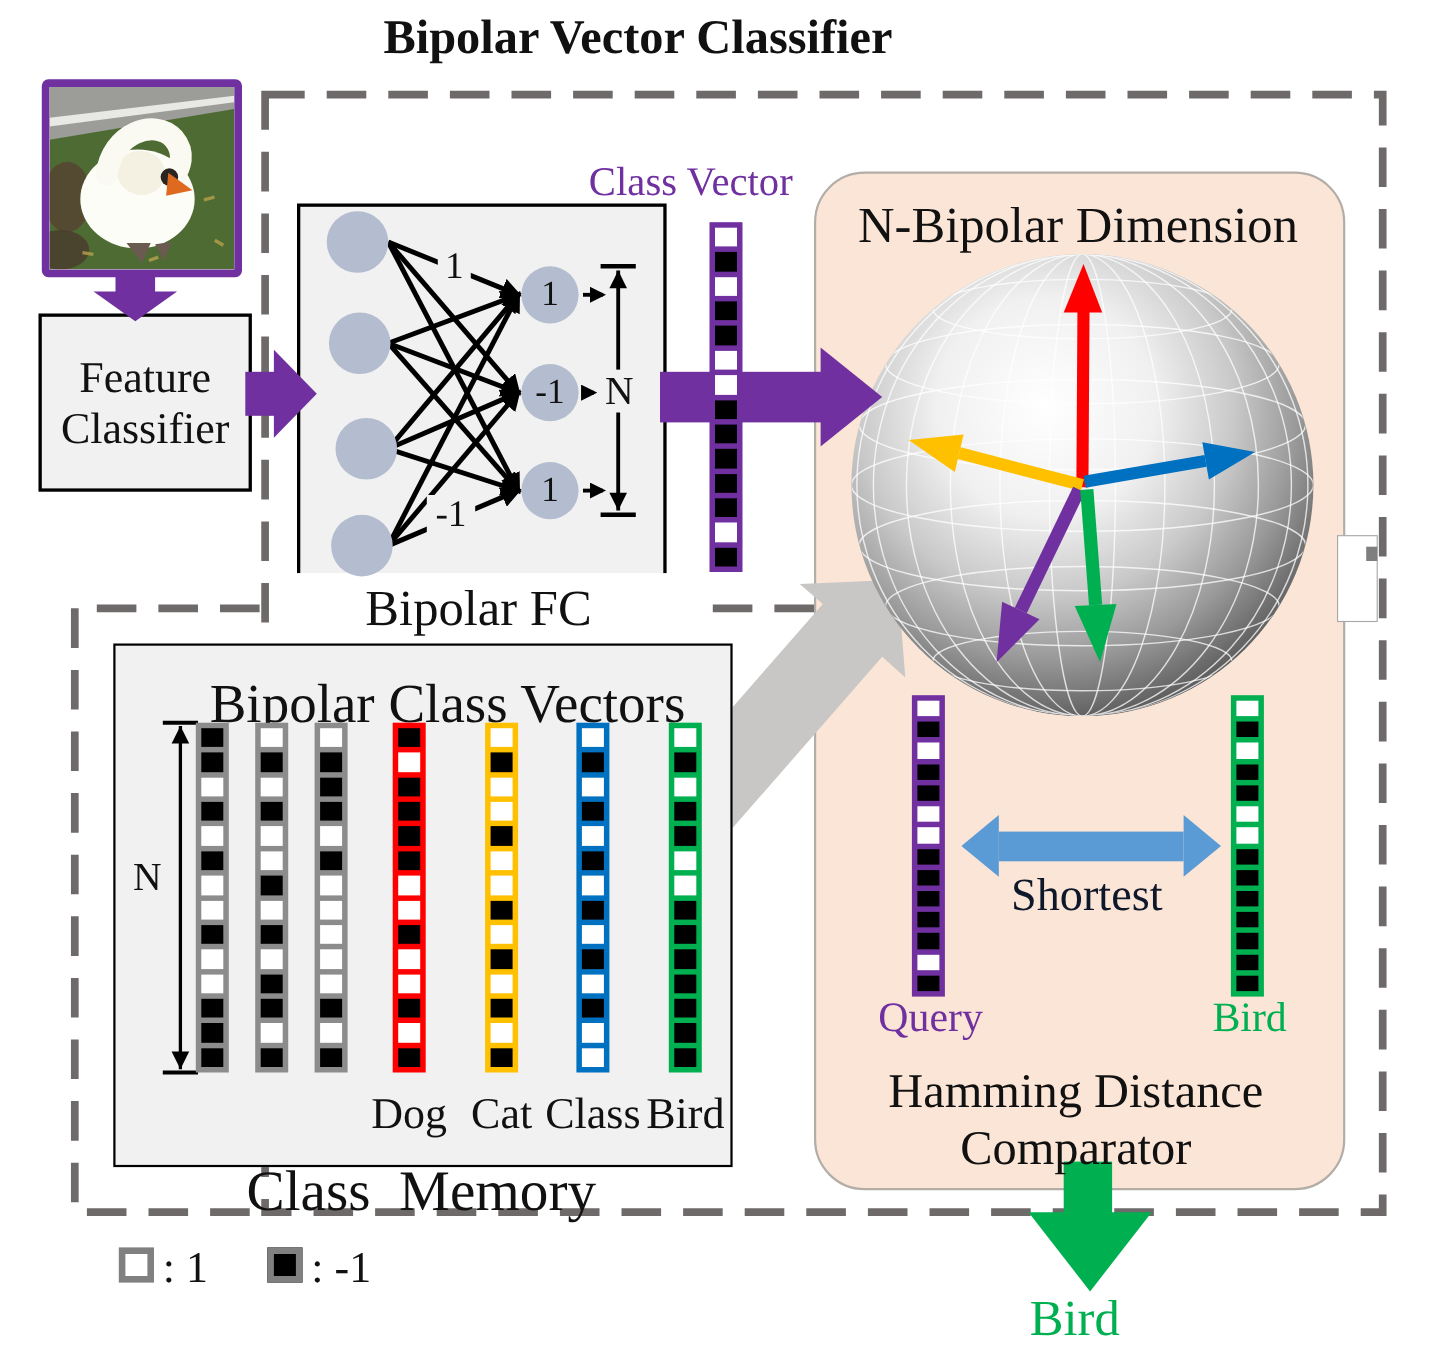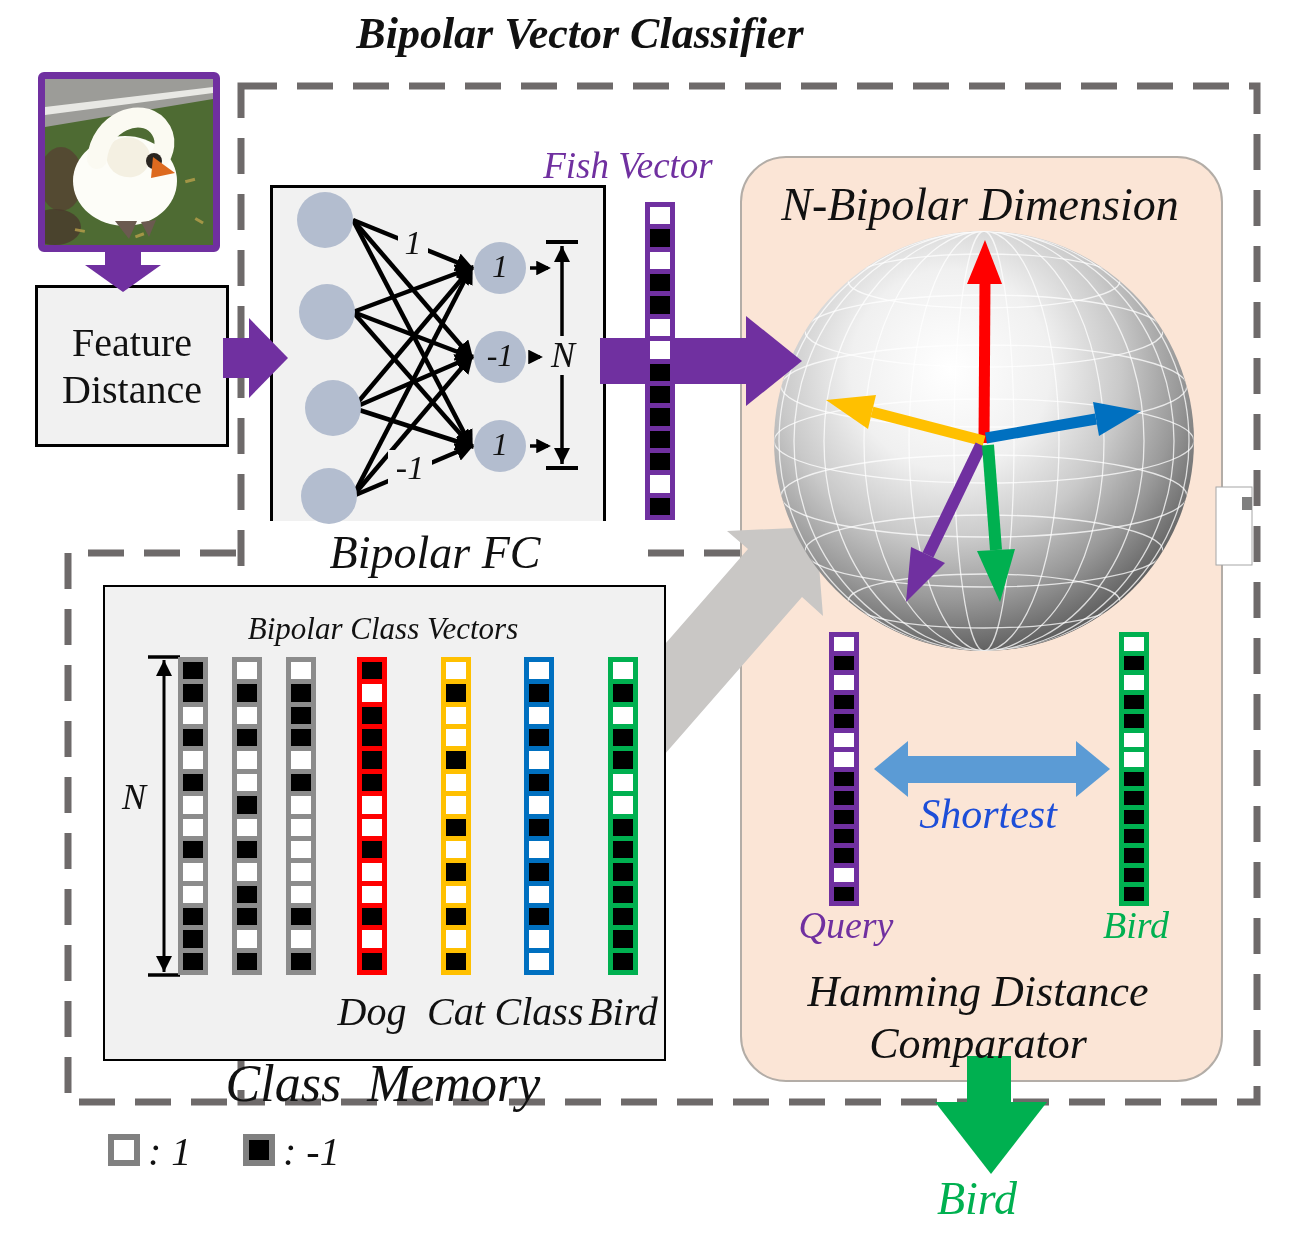--- a/index.html
+++ b/index.html
@@ -2,23 +2,23 @@
 <html><head>
 <meta charset="utf-8">
 <style>
   html,body{margin:0;padding:0;background:#ffffff;}
   #stage{position:relative;width:1304px;height:1242px;background:#ffffff;overflow:hidden;
          font-family:"Liberation Serif","DejaVu Serif",serif;color:#111;}
   .abs{position:absolute;box-sizing:border-box;}
   svg.layer{position:absolute;left:0;top:0;width:1304px;height:1242px;}
   #bgsvg{z-index:1;} #peach{z-index:2;} #midsvg{z-index:3;}
   .panel{z-index:4;} #fgsvg{z-index:5;} .t,.vec,.legend-sq{z-index:6;}
-  .t{position:absolute;text-align:center;line-height:1.08;font-style:italic;}
+  .t{position:absolute;text-align:center;line-height:1.08;}
   .serif-bold{font-weight:bold;}
-  .purple{color:#7030A0;} .green{color:#00B050;} .blue{color:#1d4ed8;}
+  .purple{color:#7030A0;} .green{color:#00B050;} .blue{color:#0f172a;}
   .panel{position:absolute;background:#f1f1f1;border:3px solid #000;}
   #peach{position:absolute;left:740px;top:156px;width:479px;height:922px;
          background:#fbe5d6;border:2px solid #b3ada7;border-radius:46px;}
   .vec{position:absolute;display:flex;flex-direction:column;gap:5px;padding:5px;box-sizing:border-box;width:30px;}
   .vec .cell{flex:1 1 auto;width:100%;}
   .vec .cell.p{background:#ffffff;} .vec .cell.n{background:#000000;}
   .legend-sq{position:absolute;width:32px;height:32px;border:6px solid #808080;box-sizing:border-box;}
   .maskbg{background:#f1f1f1;}
   .swan-wrap{position:absolute;left:38px;top:72px;width:182px;height:180px;
              border:7px solid #7030A0;border-radius:6px;box-sizing:border-box;z-index:5;overflow:hidden;}
@@ -88,21 +88,21 @@
       </g>
       <g>
         <line x1="988" y1="445" x2="996" y2="550" stroke="#00B050" stroke-width="12"></line>
         <polygon points="977,551 1015,549 1000,602" fill="#00B050"></polygon>
       </g>
     </g>
   </svg>
 
   <div class="panel" style="left:35px;top:285px;width:188px;height:156px;display:flex;flex-direction:column;justify-content:center;align-items:center;font-size:40px;">
     <span>Feature</span>
-    <span>Distance</span>
+    <span>Classifier</span>
   </div>
   <div class="panel" style="left:270px;top:185px;width:330px;height:335px;"></div>
   <div class="abs" style="left:250px;top:521px;width:380px;height:62px;background:#ffffff;z-index:4;"></div>
   <div class="panel" style="left:103px;top:585px;width:559px;height:472px;border-width:2.5px;"></div>
 
   <div class="swan-wrap">
     <svg width="168" height="166" viewBox="0 0 168 166">
       <rect x="0" y="0" width="168" height="166" fill="#4e6b33"></rect>
       <polygon points="0,0 168,0 168,20 0,48" fill="#9c9c98"></polygon>
       <polygon points="0,28 168,8 168,14 0,36" fill="#e8e8e4"></polygon>
@@ -194,35 +194,35 @@
       <polygon points="1076,741 1076,797 1110,769"></polygon>
     </g>
     <g fill="#00B050">
       <rect x="967" y="1056" width="44" height="48"></rect>
       <polygon points="935,1102 1047,1102 991,1174"></polygon>
     </g>
   </svg>
 
   <div class="t serif-bold" style="left:230px;top:10px;width:700px;font-size:44px;">Bipolar Vector Classifier</div>
 
-  <div class="t purple" style="left:458px;top:146px;width:340px;font-size:37px;">Fish Vector</div>
+  <div class="t purple" style="left:458px;top:146px;width:340px;font-size:37px;">Class Vector</div>
 
   <div class="t" style="left:285px;top:528px;width:300px;font-size:46px;text-align:center;">Bipolar FC</div>
 
   <div class="t maskbg" style="left:398px;top:225px;width:30px;font-size:34px;">1</div>
   <div class="t maskbg" style="left:388px;top:450px;width:44px;font-size:34px;">-1</div>
 
   <div class="t" style="left:480px;top:249px;width:40px;font-size:32px;">1</div>
   <div class="t" style="left:480px;top:338px;width:40px;font-size:32px;">-1</div>
   <div class="t" style="left:480px;top:427px;width:40px;font-size:32px;">1</div>
   <div class="t maskbg" style="left:547px;top:336px;width:32px;font-size:36px;">N</div>
 
   <div class="t" style="left:760px;top:180px;width:440px;font-size:46px;">N-Bipolar Dimension</div>
 
-  <div class="t" style="left:143px;top:612px;width:480px;font-size:31px;">Bipolar Class Vectors</div>
+  <div class="t" style="left:143px;top:612px;width:480px;font-size:50px;text-align:right;">Bipolar Class Vectors</div>
   <div class="t" style="left:112px;top:778px;width:44px;font-size:36px;">N</div>
   <div class="t" style="left:312px;top:990px;width:120px;font-size:40px;">Dog</div>
   <div class="t" style="left:396px;top:990px;width:120px;font-size:40px;">Cat</div>
   <div class="t" style="left:479px;top:990px;width:120px;font-size:40px;">Class</div>
   <div class="t" style="left:563px;top:990px;width:120px;font-size:40px;">Bird</div>
   <div class="t" style="left:163px;top:1056px;width:440px;font-size:52px;white-space:pre;">Class  Memory</div>
 
   <div class="t purple" style="left:786px;top:905px;width:120px;font-size:38px;">Query</div>
   <div class="t green" style="left:1076px;top:905px;width:120px;font-size:38px;">Bird</div>
   <div class="t blue" style="left:868px;top:792px;width:240px;font-size:42px;">Shortest</div>

